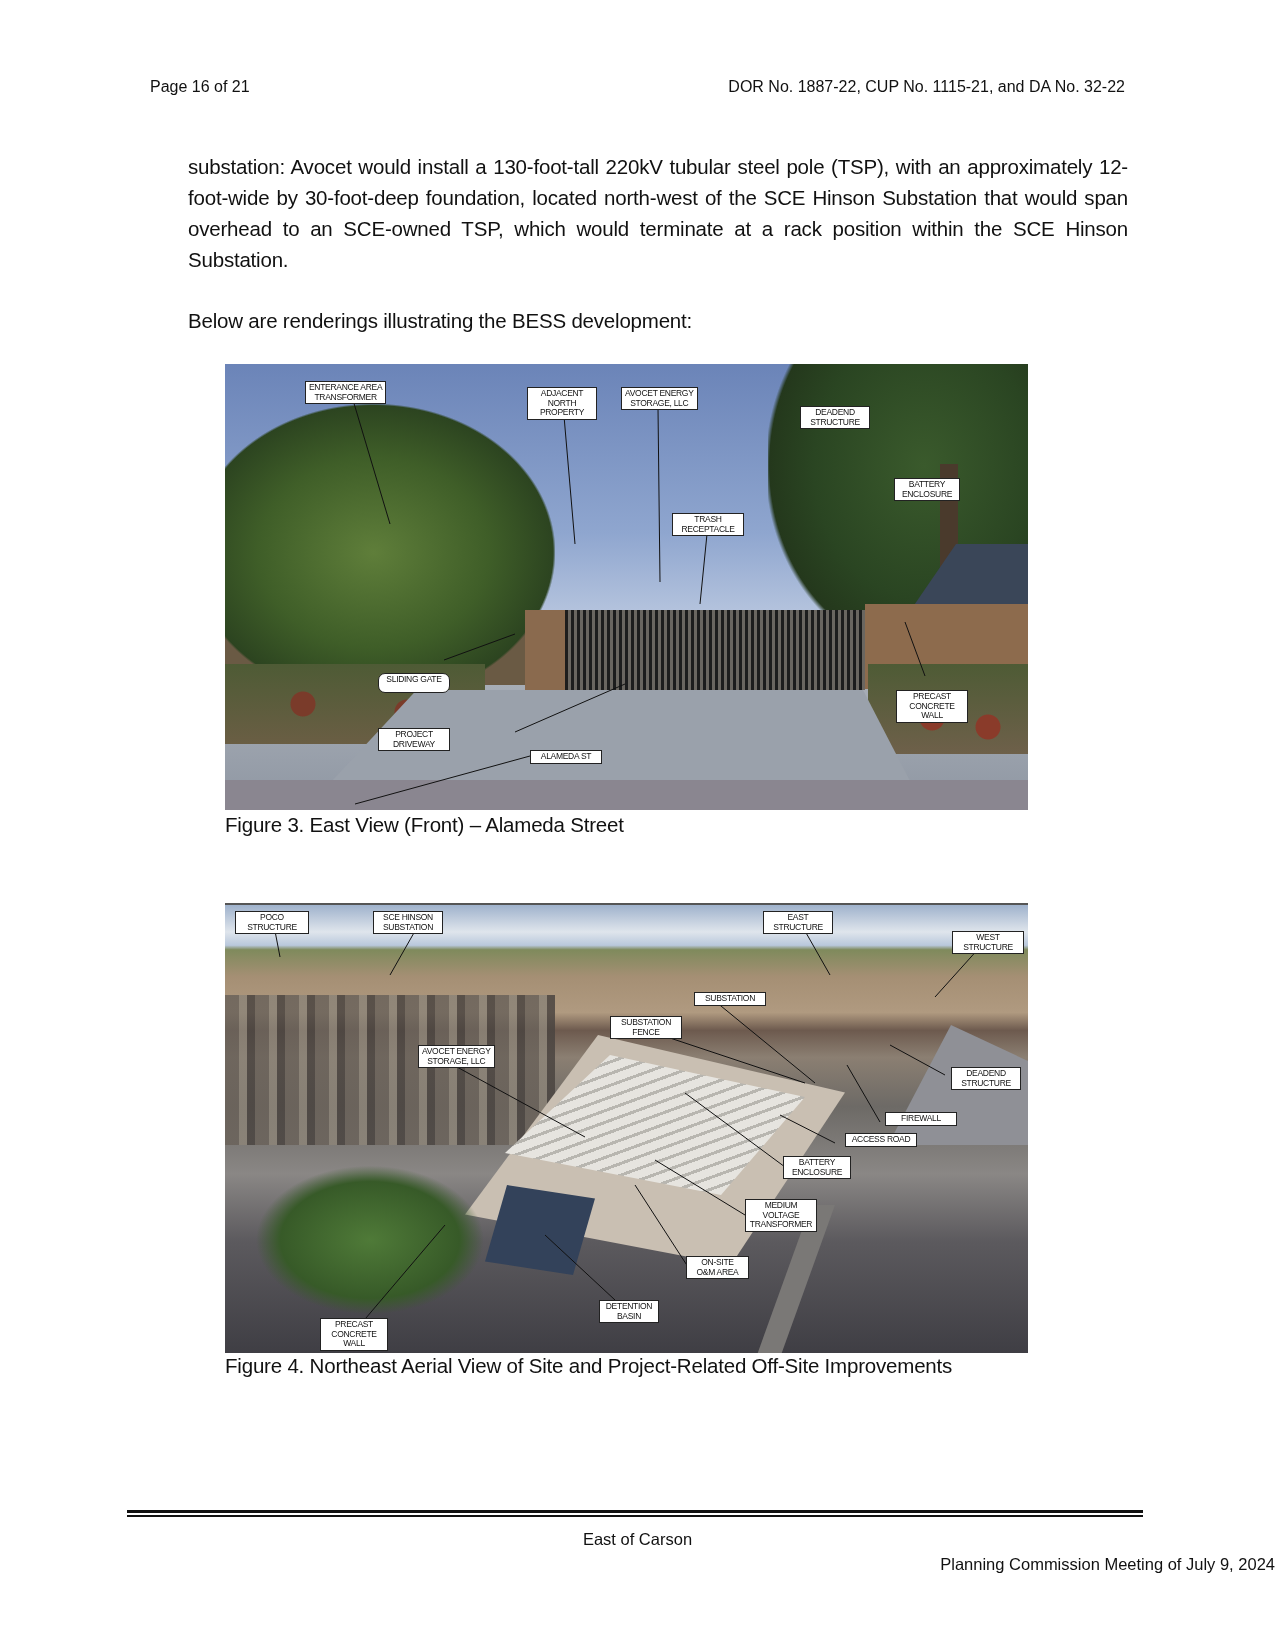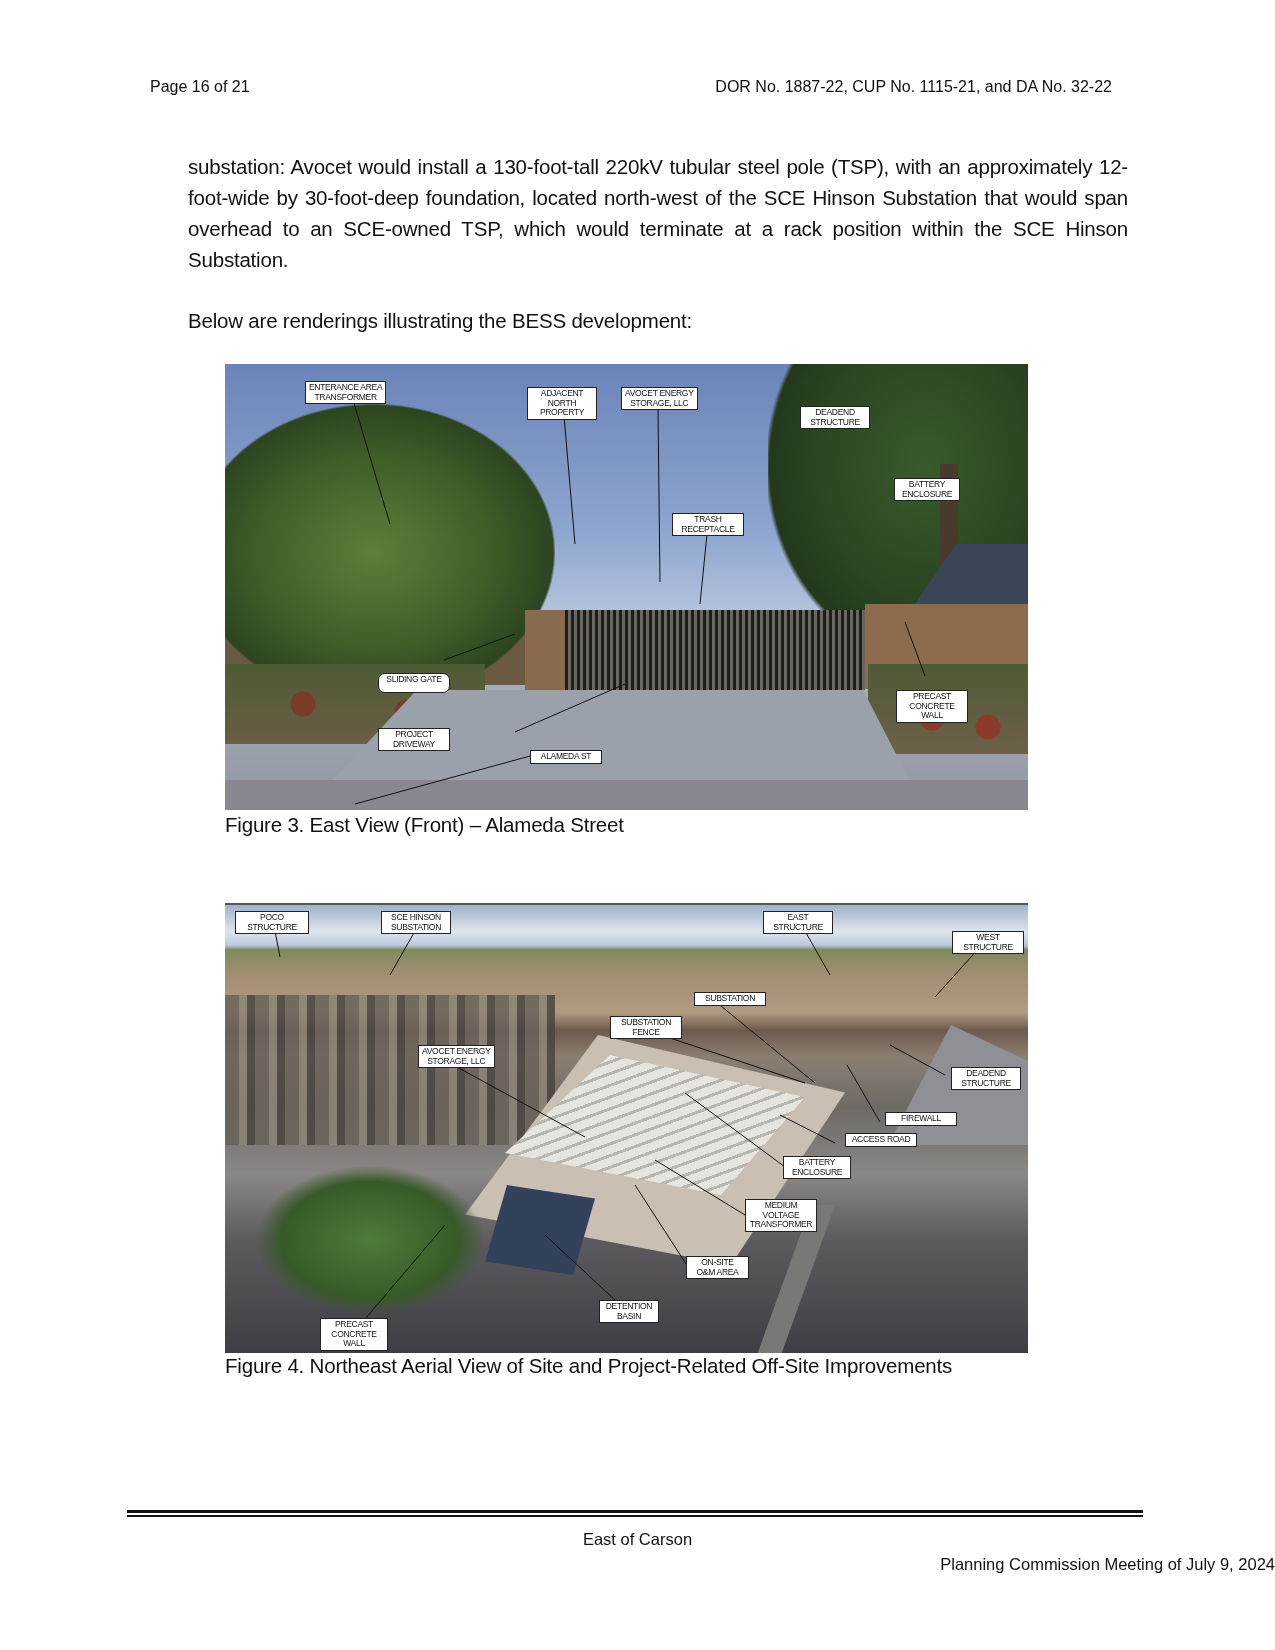--- a/index.html
+++ b/index.html
@@ -1,20 +1,20 @@
 <!DOCTYPE html>
 <html><head>
 <meta charset="utf-8">
 <style>
   html, body { margin:0; padding:0; background:#ffffff; }
   body { width:1275px; height:1650px; position:relative; overflow:hidden;
          font-family:"Liberation Sans", "DejaVu Sans", sans-serif; color:#111; }
   .hdr { position:absolute; top:78px; font-size:16px; }
   .hdr.left { left:150px; }
-  .hdr.right { right:163px;text-align:center; }
+  .hdr.right { right:150px;text-align:center; }
   .body-text { position:absolute; left:188px; width:940px; font-size:20.5px; line-height:31px;
                text-align:justify; text-align-last:left; letter-spacing:-0.2px; }
   .p1 { top:151px; }
   .p2 { top:305px; }
   .figure { position:absolute; left:225px; width:803px; overflow:hidden; }
   .fig3 { top:364px; height:446px;
     background:
       linear-gradient(180deg, #6b84b8 0%, #8fa6cf 38%, #b9c7df 58%, transparent 58%),
       linear-gradient(180deg, transparent 58%, #6a5a44 58%, #6a5a44 72%, #a7adb6 72%, #8e96a2 100%);
   }
@@ -151,21 +151,21 @@
       <line x1="610" y1="238" x2="555" y2="210"></line>
       <line x1="560" y1="262" x2="460" y2="188"></line>
       <line x1="520" y1="310" x2="430" y2="255"></line>
       <line x1="465" y1="365" x2="410" y2="280"></line>
       <line x1="390" y1="395" x2="320" y2="330"></line>
       <line x1="135" y1="420" x2="220" y2="320"></line>
     </g>
   </svg>
   <div class="callout" style="left:10px;top:6px;width:66px;">POCO
 STRUCTURE</div>
-  <div class="callout" style="left:156px;top:6px;width:62px;">SCE HINSON
+  <div class="callout" style="left:148px;top:6px;width:62px;">SCE HINSON
 SUBSTATION</div>
   <div class="callout" style="left:538px;top:6px;width:62px;">EAST
 STRUCTURE</div>
   <div class="callout" style="left:727px;top:26px;width:64px;">WEST
 STRUCTURE</div>
   <div class="callout" style="left:469px;top:87px;width:64px;">SUBSTATION</div>
   <div class="callout" style="left:385px;top:111px;width:64px;">SUBSTATION
 FENCE</div>
   <div class="callout" style="left:193px;top:140px;">AVOCET ENERGY
 STORAGE, LLC</div>

